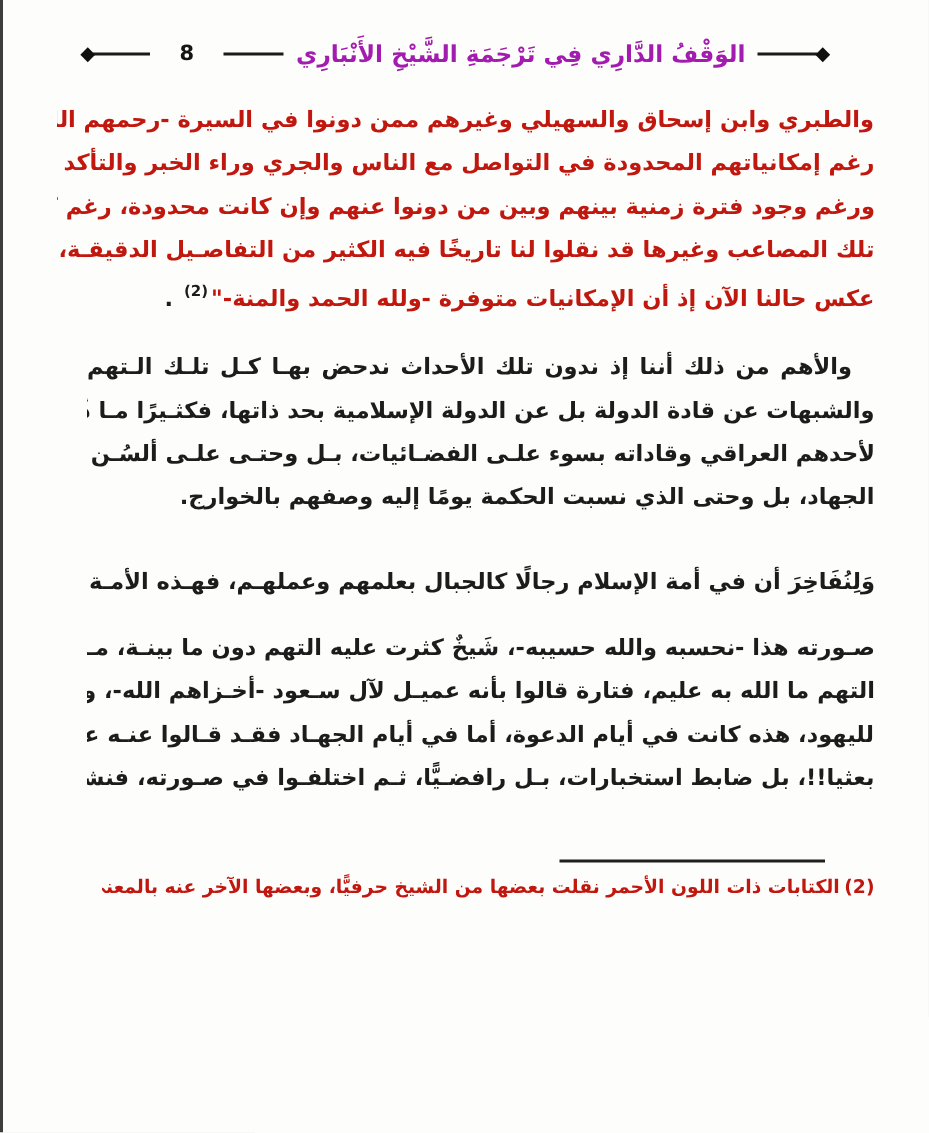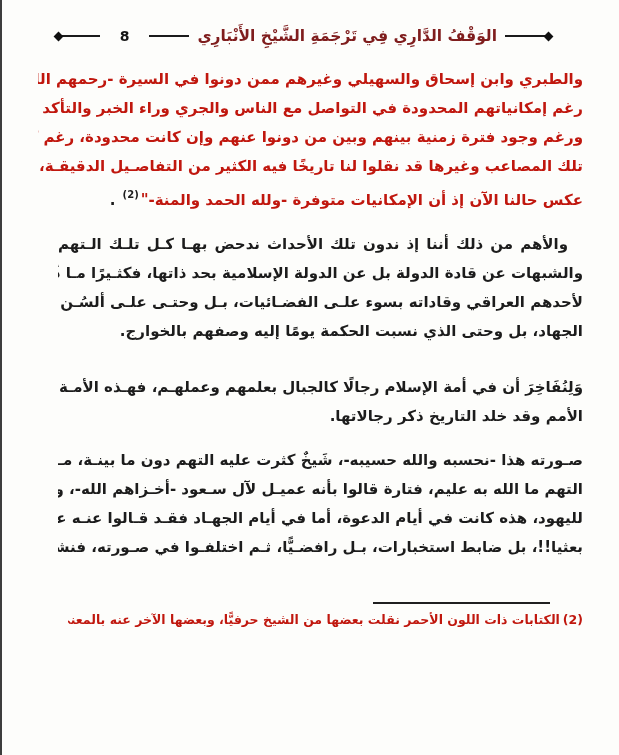--- a/index.html
+++ b/index.html
@@ -26,21 +26,21 @@
   .deco { display:flex; align-items:center; flex:none; }
   .diamond {
     width:7px; height:7px; background:#101010;
     transform:rotate(45deg); flex:none;
   }
   .hline { height:2px; background:#1b1b1b; flex:none; }
   .hline.r { width:40px; }
   .hline.l { width:38px; }
   .hline.long { flex:1; min-width:40px; max-width:104px; }
   .title {
-    font-weight:bold; font-size:15.5px; color:#7f1d1d;
+    font-weight:bold; font-size:15.5px; color:#a21caf;
     margin:0 8px; white-space:nowrap; flex:none;
     letter-spacing:0;
   }
   .pagenum {
     font-weight:bold; font-size:14px; color:#141414;
     margin:0 20px; flex:none;
   }
   
   .content { margin:17px 36px 0 38px; color:#1c1c1c; }
   .para { margin:0 0 21px 0;font-weight:bold; }
@@ -108,21 +108,20 @@
 
     <div class="para black p2">
       <div class="line first">والأهم من ذلك أننا إذ ندون تلك الأحداث ندحض بهـا كـل تلـك الـتهم</div>
       <div class="line">والشبهات عن قادة الدولة بل عن الدولة الإسلامية بحد ذاتها، فكثـيرًا مـا ذُكِـرَ</div>
       <div class="line">لأحدهم العراقي وقاداته بسوء علـى الفضـائيات، بـل وحتـى علـى ألسُـن مُـدَّعي</div>
       <div class="line end">الجهاد، بل وحتى الذي نسبت الحكمة يومًا إليه وصفهم بالخوارج.</div>
     </div>
 
     <div class="para black p3">
       <div class="line">وَلِنُفَاخِرَ أن في أمة الإسلام رجالًا كالجبال بعلمهم وعملهـم، فهـذه الأمـة خـير</div>
-      <div class="line end">الأمم وقد خلد التاريخ ذكر رجالاتها.</div>
     </div>
 
     <div class="para black p4">
       <div class="line">صـورته هذا -نحسبه والله حسيبه-، شَيخٌ كثرت عليه التهم دون ما بينـة، مـذ أن</div>
       <div class="line">التهم ما الله به عليم، فتارة قالوا بأنه عميـل لآل سـعود -أخـزاهم الله-، وتـارة</div>
       <div class="line">لليهود، هذه كانت في أيام الدعوة، أما في أيام الجهـاد فقـد قـالوا عنـه عليم كـان</div>
       <div class="line">بعثيا!!، بل ضابط استخبارات، بـل رافضـيًّا، ثـم اختلفـوا في صـورته، فنشـروا</div>
     </div>
 
     <div class="footnote-sep"></div>

